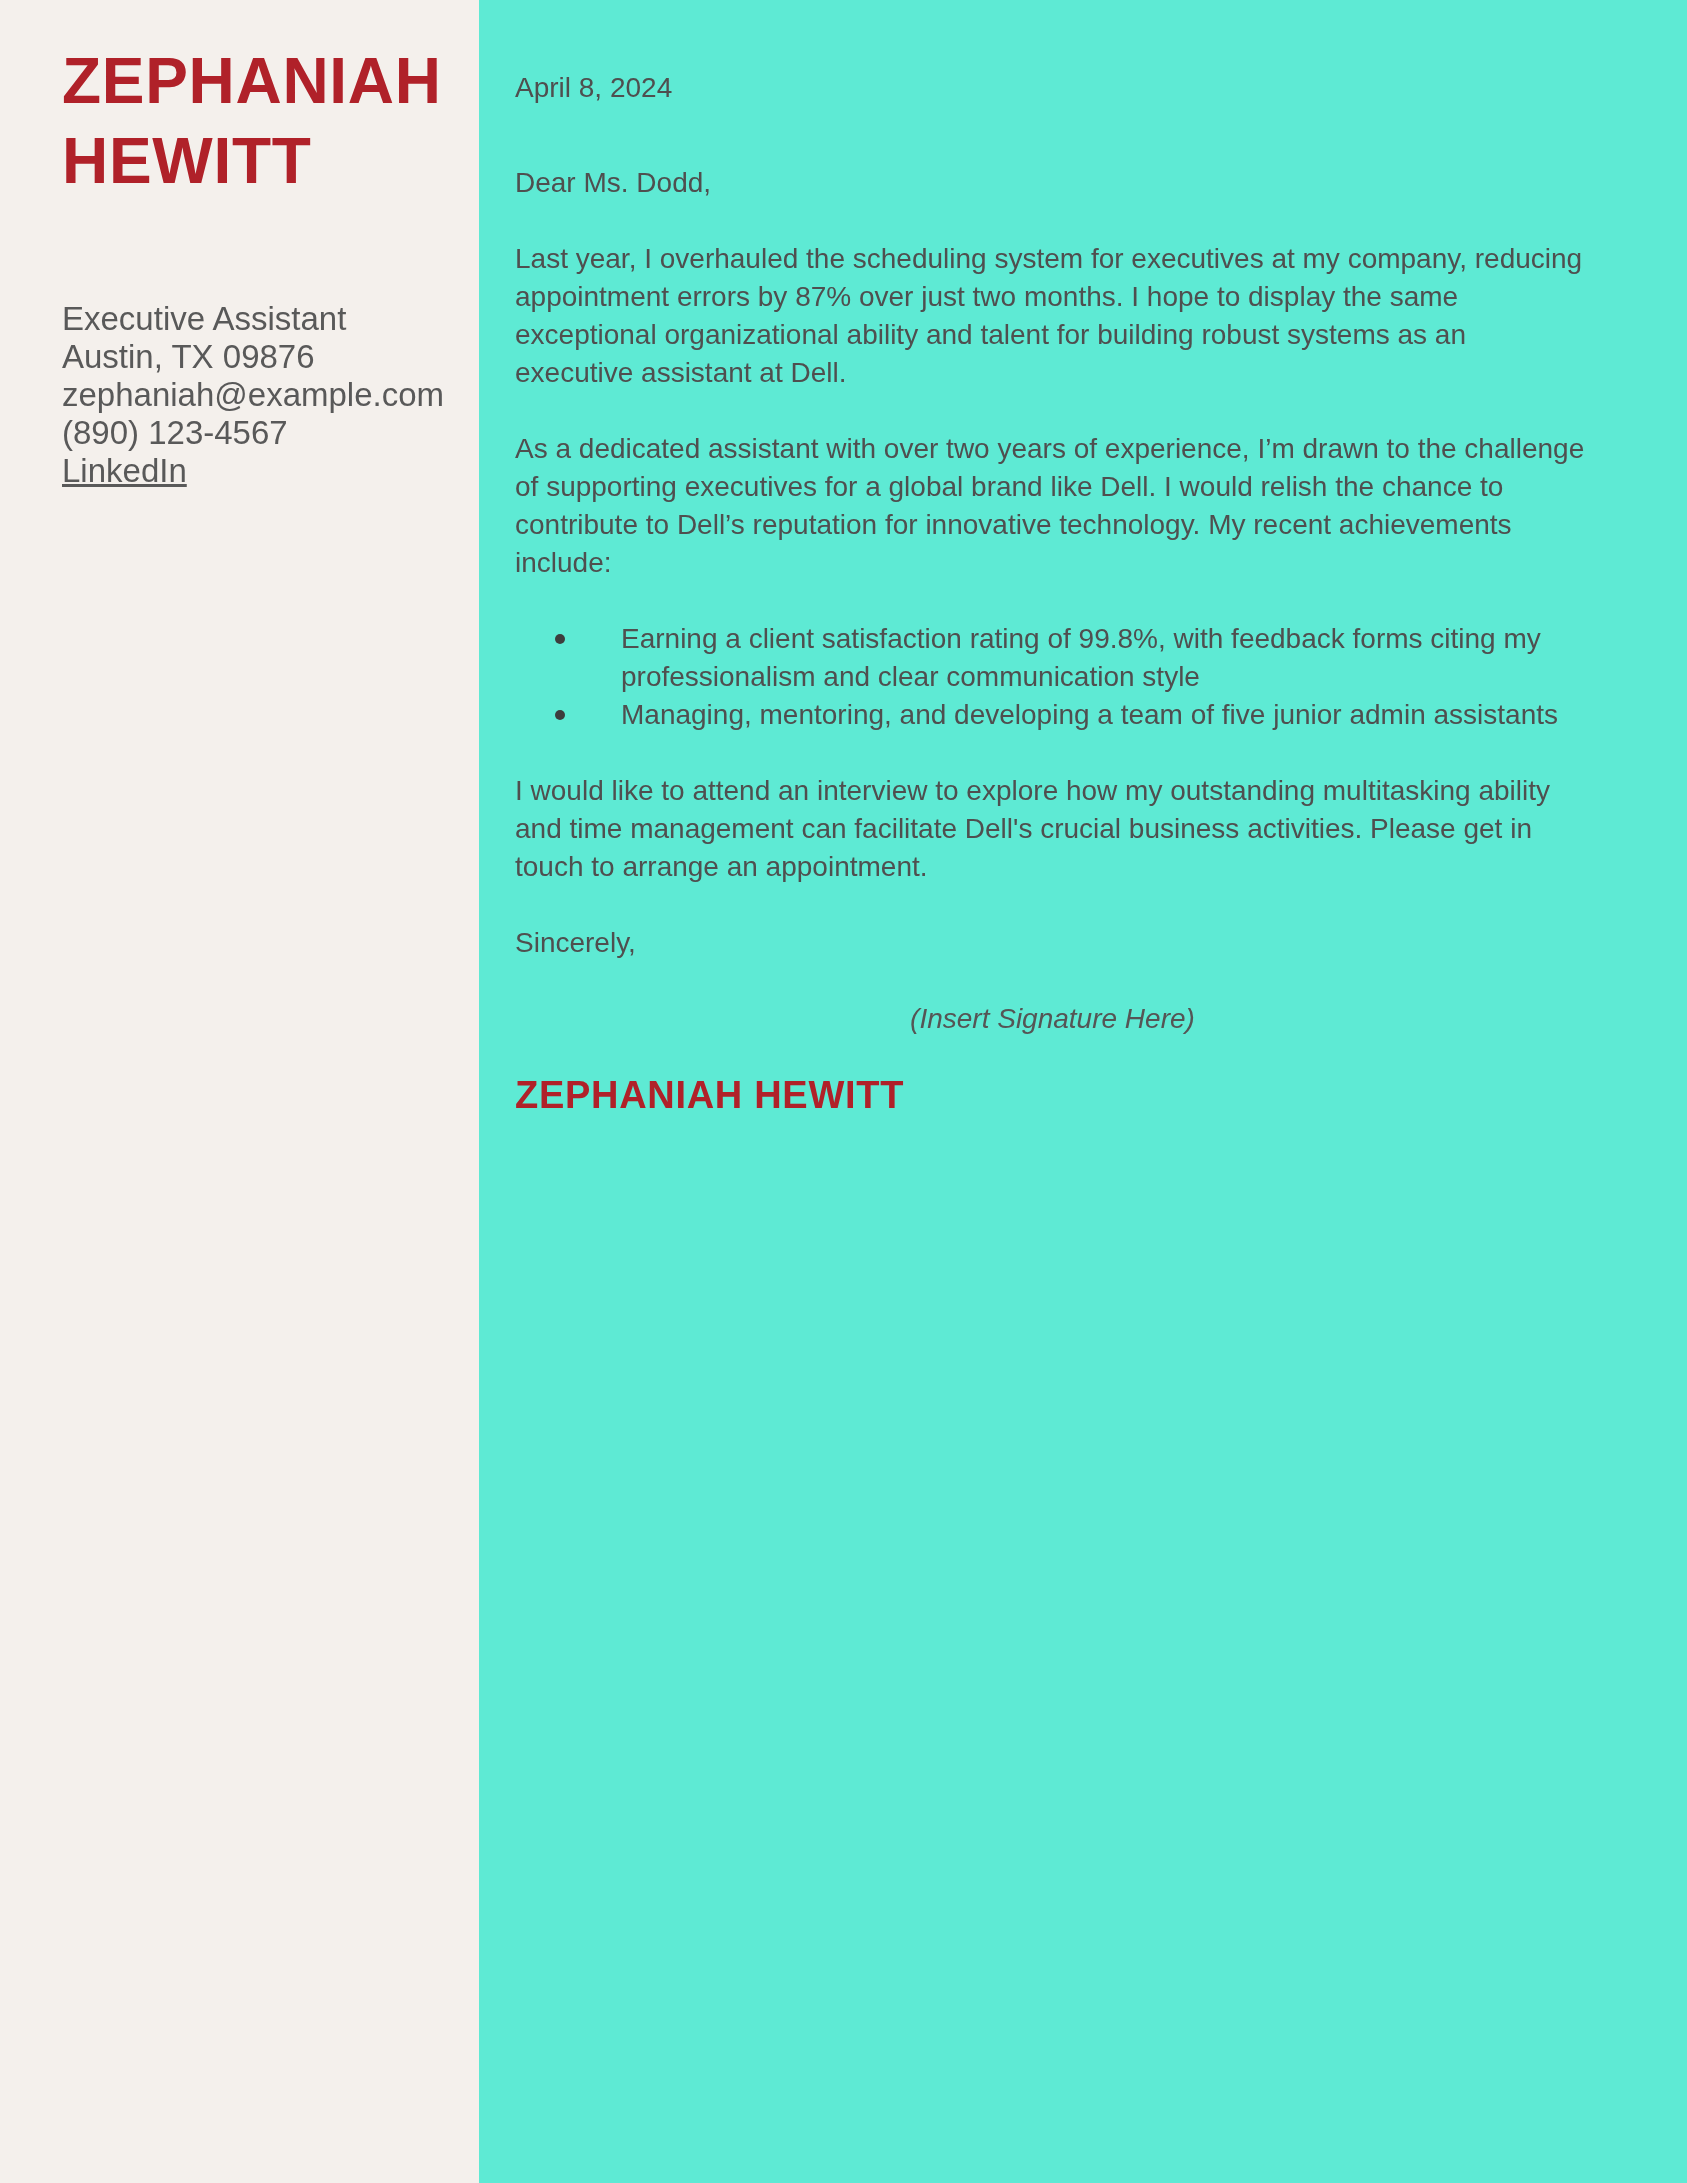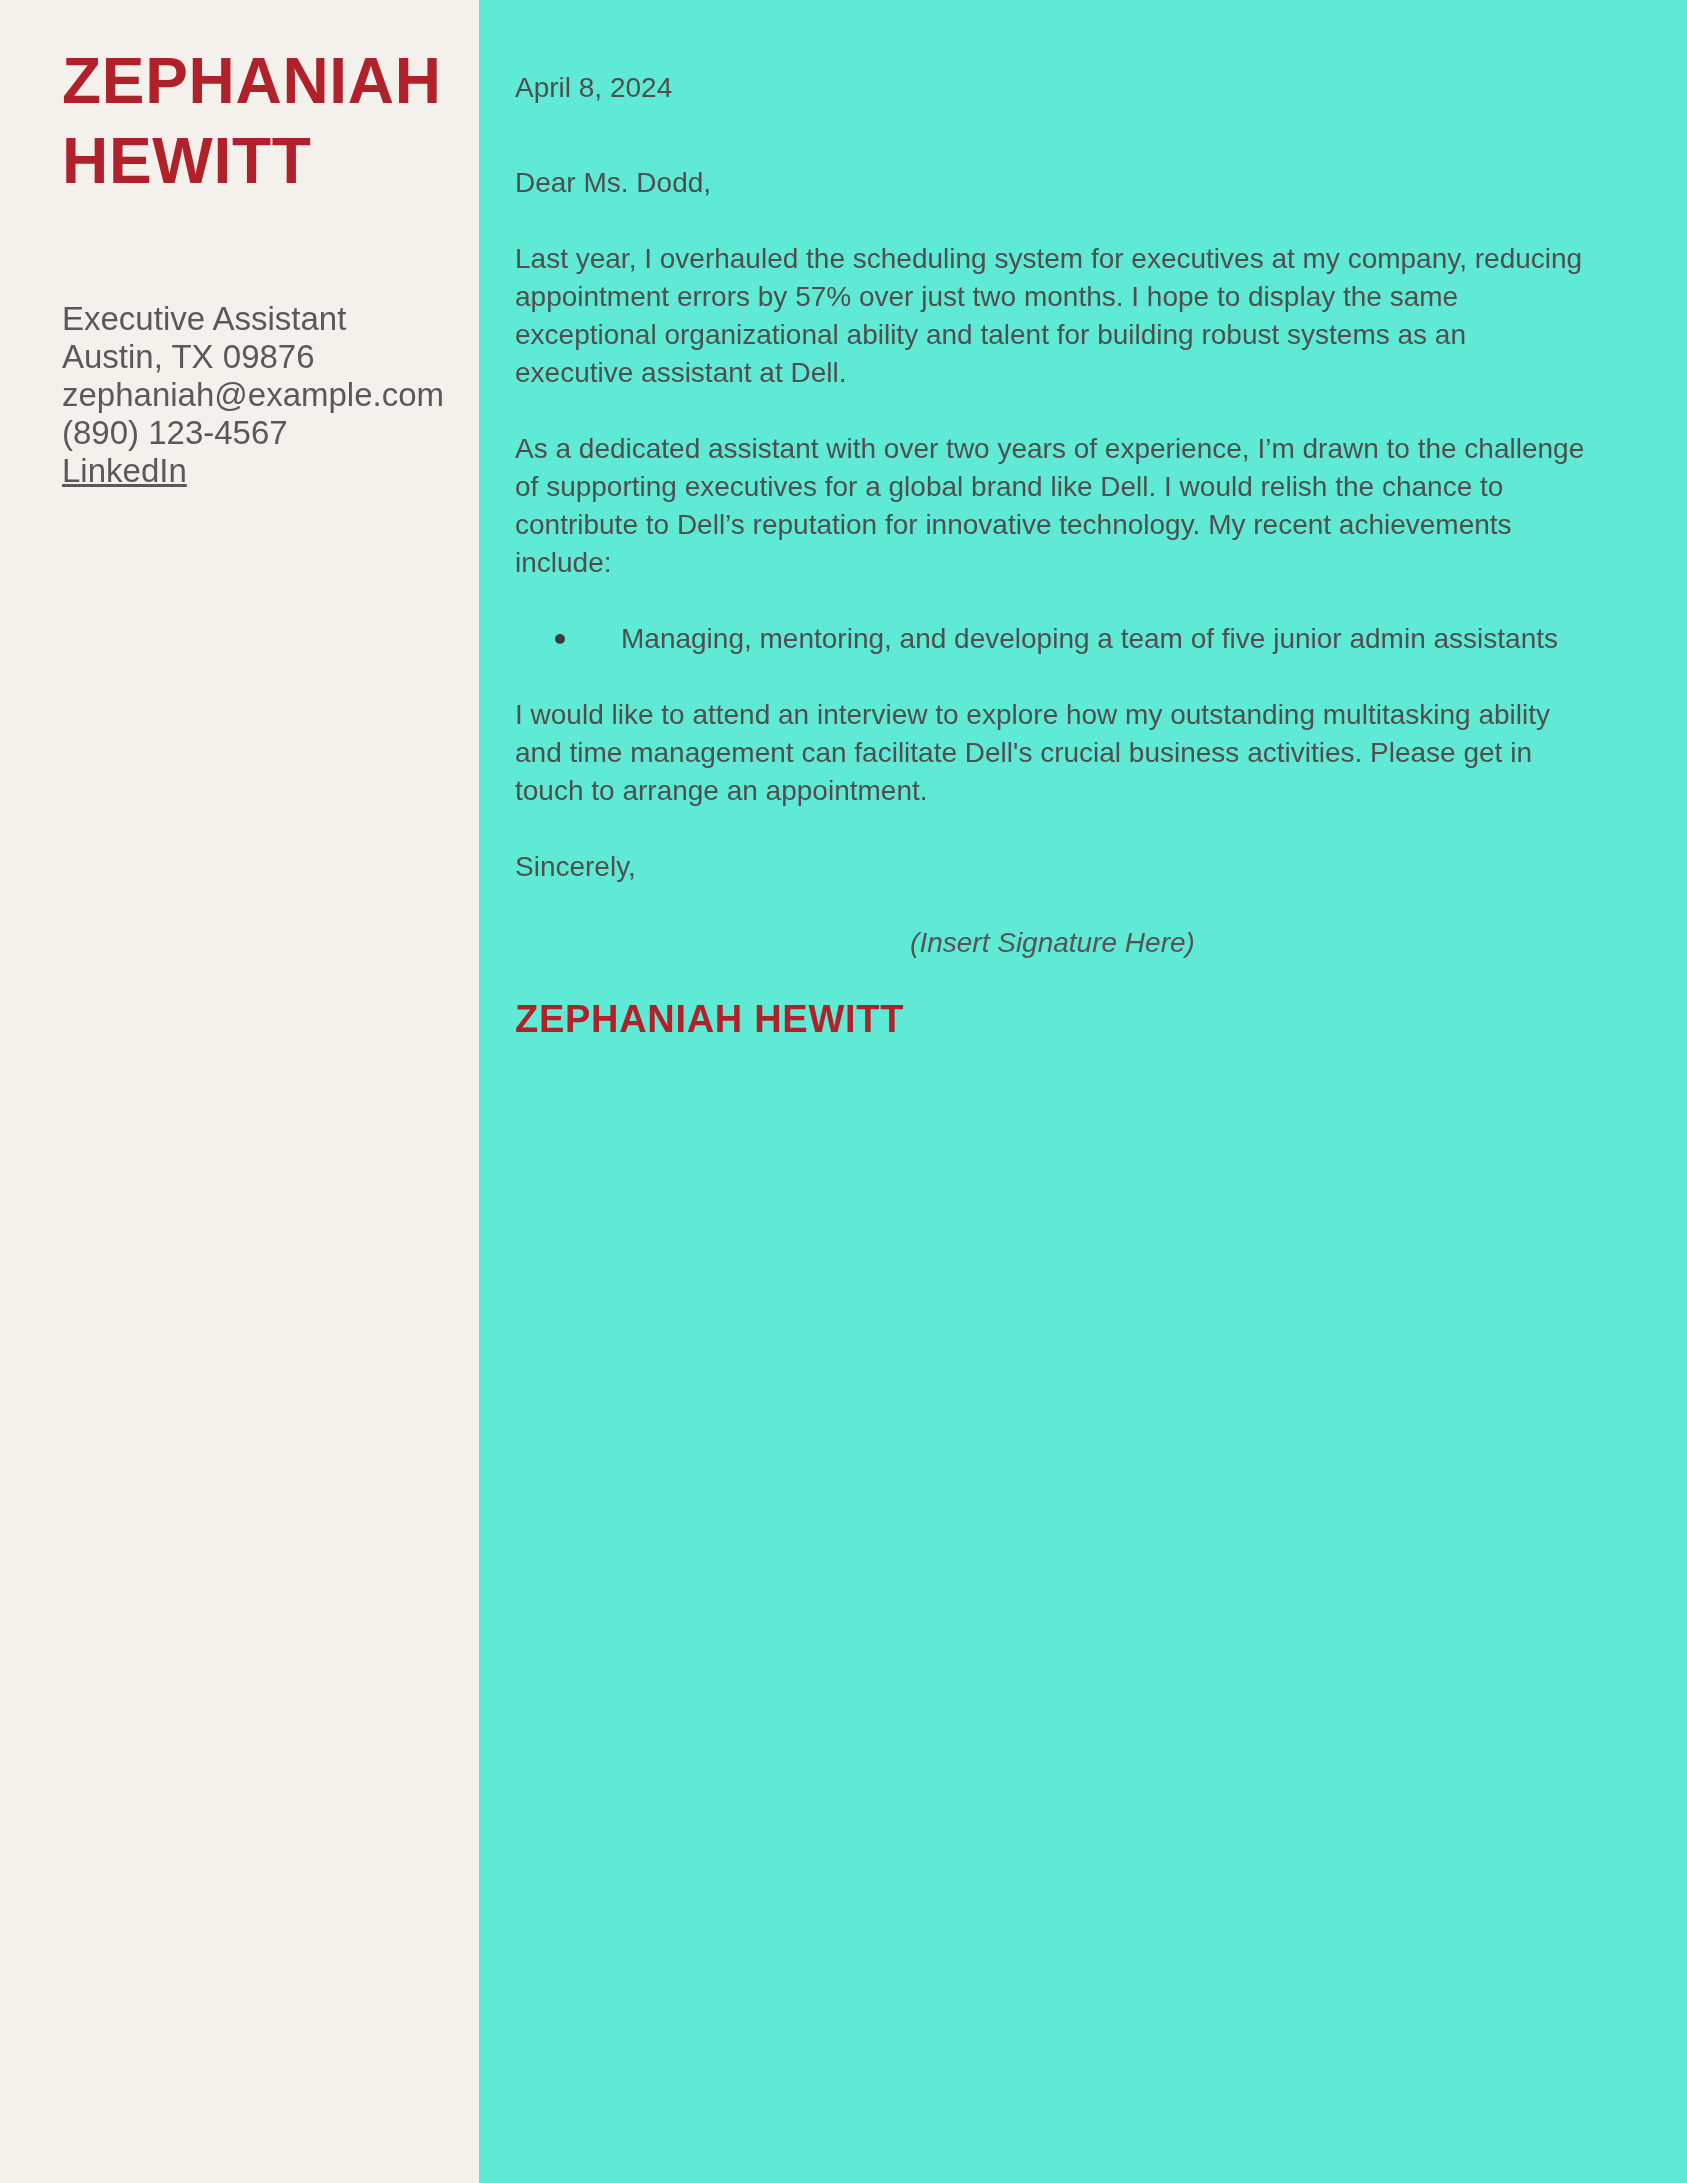--- a/index.html
+++ b/index.html
@@ -102,25 +102,26 @@
       </div>
     </div>
   </aside>
 
   <main class="content">
     <p class="date">April 8, 2024</p>
 
 
     <p class="para">Dear Ms. Dodd,</p>
 
-    <p class="para">Last year, I overhauled the scheduling system for executives at my company, reducing appointment errors by 57% over just two months. I hope to display the same exceptional organizational ability and talent for building robust systems as an executive assistant at Dell.</p>
+    <p class="para">Last year, I overhauled the scheduling system for executives at my company, reducing appointment errors by 87% over just two months. I hope to display the same exceptional organizational ability and talent for building robust systems as an executive assistant at Dell.</p>
 
     <p class="para">As a dedicated assistant with over two years of experience, I’m drawn to the challenge of supporting executives for a global brand like Dell. I would relish the chance to contribute to Dell’s reputation for innovative technology. My recent achievements include:</p>
 
     <ul class="bullets">
+      <li>Earning a client satisfaction rating of 99.8%, with feedback forms citing my professionalism and clear communication style</li>
       <li>Managing, mentoring, and developing a team of five junior admin assistants</li>
     </ul>
 
     <p class="para">I would like to attend an interview to explore how my outstanding multitasking ability and time management can facilitate Dell's crucial business activities. Please get in touch to arrange an appointment.</p>
 
     <p class="closing">Sincerely,</p>
 
     <p class="sig-placeholder">(Insert Signature Here)</p>
 
     <p class="sig-name">ZEPHANIAH HEWITT</p>

